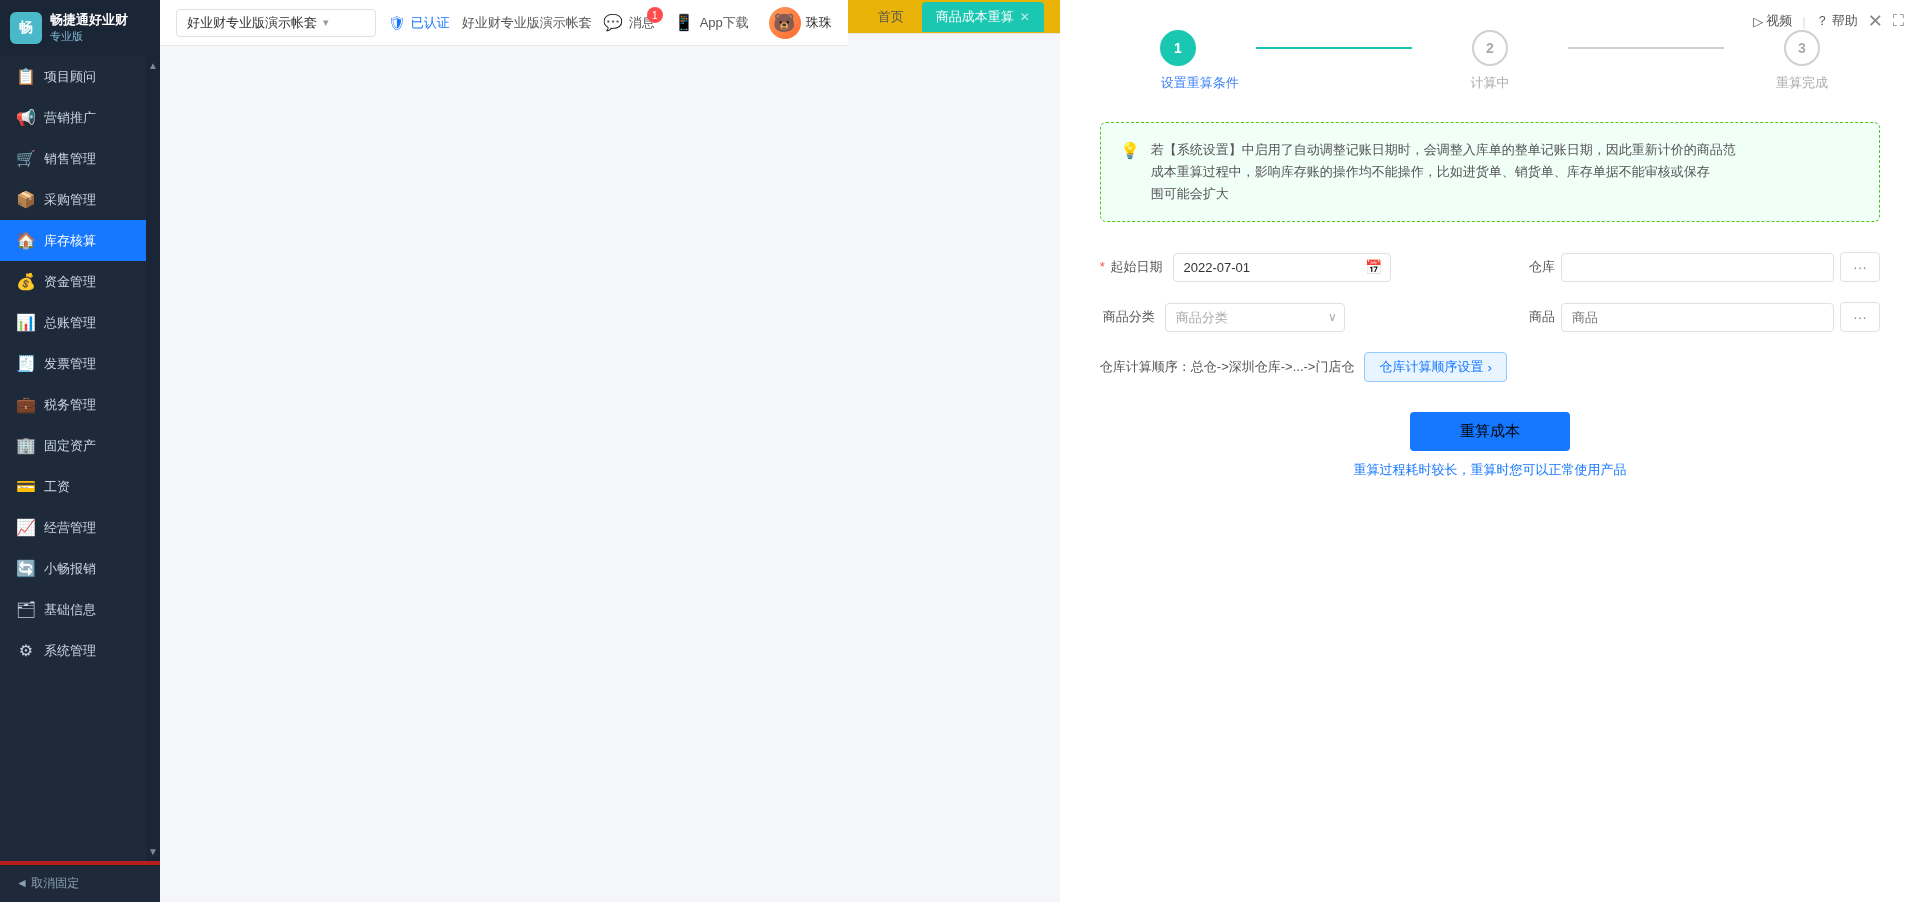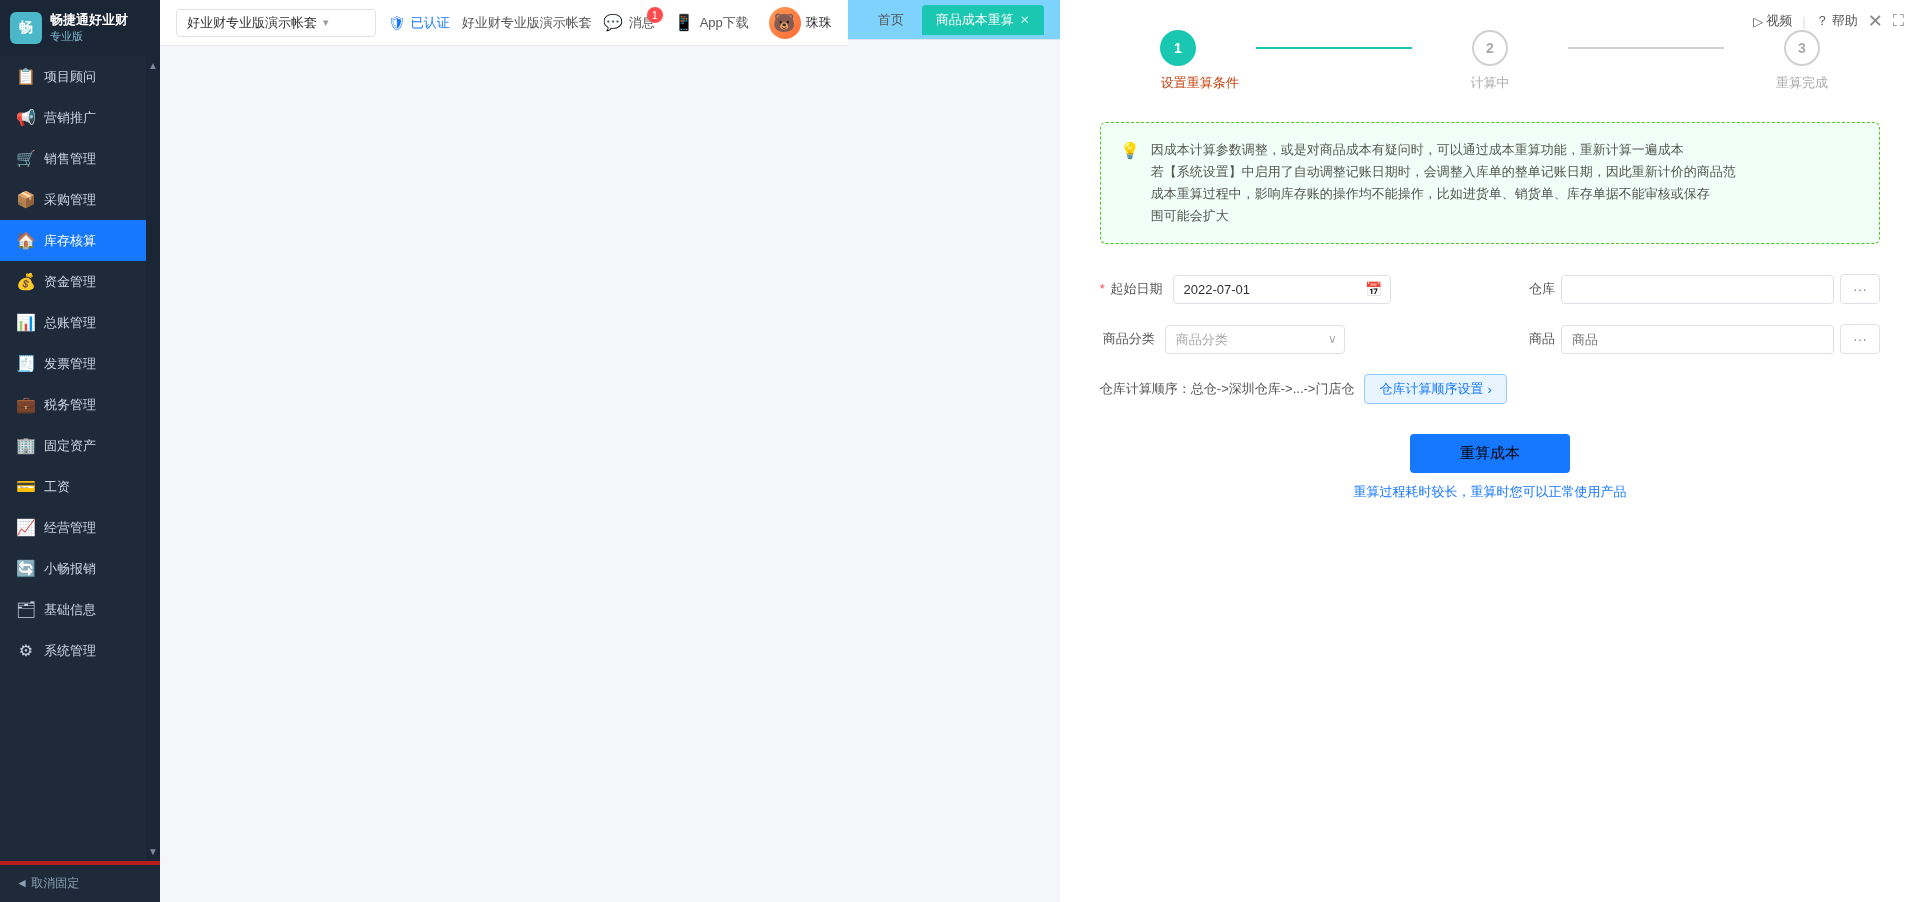--- a/index.html
+++ b/index.html
@@ -105,24 +105,24 @@
       border-radius: 50%;
       background: linear-gradient(135deg, #ff9a56, #ff6b35);
       display: flex; align-items: center; justify-content: center;
       font-size: 18px;
       cursor: pointer;
     }
     .topbar-username { color: #333; font-size: 13px; cursor: pointer; }
 
     
     .tabbar {
-      background: #7dd3fc;
+      background: #eab308;
       display: flex; align-items: center;
       padding: 0 16px;
-      height: 40px;
+      height: 34px;
       gap: 4px;
       border-bottom: 1px solid #e0e3e8;
     }
     .tab-item {
       padding: 6px 14px;
       border-radius: 4px 4px 0 0;
       cursor: pointer;
       font-size: 13px;
       color: #555;
       background: transparent;
@@ -187,21 +187,21 @@
       background: #1ac7b0;
       border-color: #1ac7b0;
       color: #fff;
     }
     .step-label {
       margin-top: 8px;
       font-size: 13px;
       color: #aaa;
       text-align: center;
     }
-    .step-label.active { color: #c2410c; font-weight: 500; margin-left: 44px; }
+    .step-label.active { color: #3b82f6; font-weight: 500; margin-left: 44px; }
     .step-line {
       flex: 1;
       height: 2px;
       background: #d0d0d0;
       margin-top: 17px;
     }
     .step-line.done { background: #1ac7b0; }
 
     
     .notice-box {
@@ -509,21 +509,20 @@
         <div class="step-circle">
           <span>3</span>
         </div>
         <div class="step-label">重算完成</div>
       </div>
     </div>
 
     <div class="notice-box">
       <span class="notice-icon">💡</span>
       <div class="notice-text">
-        <div>因成本计算参数调整，或是对商品成本有疑问时，可以通过成本重算功能，重新计算一遍成本</div>
         <div>若【系统设置】中启用了自动调整记账日期时，会调整入库单的整单记账日期，因此重新计价的商品范</div>
         <div>成本重算过程中，影响库存账的操作均不能操作，比如进货单、销货单、库存单据不能审核或保存</div>
         <div>围可能会扩大</div>
       </div>
     </div>
 
     <div class="form-area">
 
       <div class="form-row">
         <div class="form-field">

